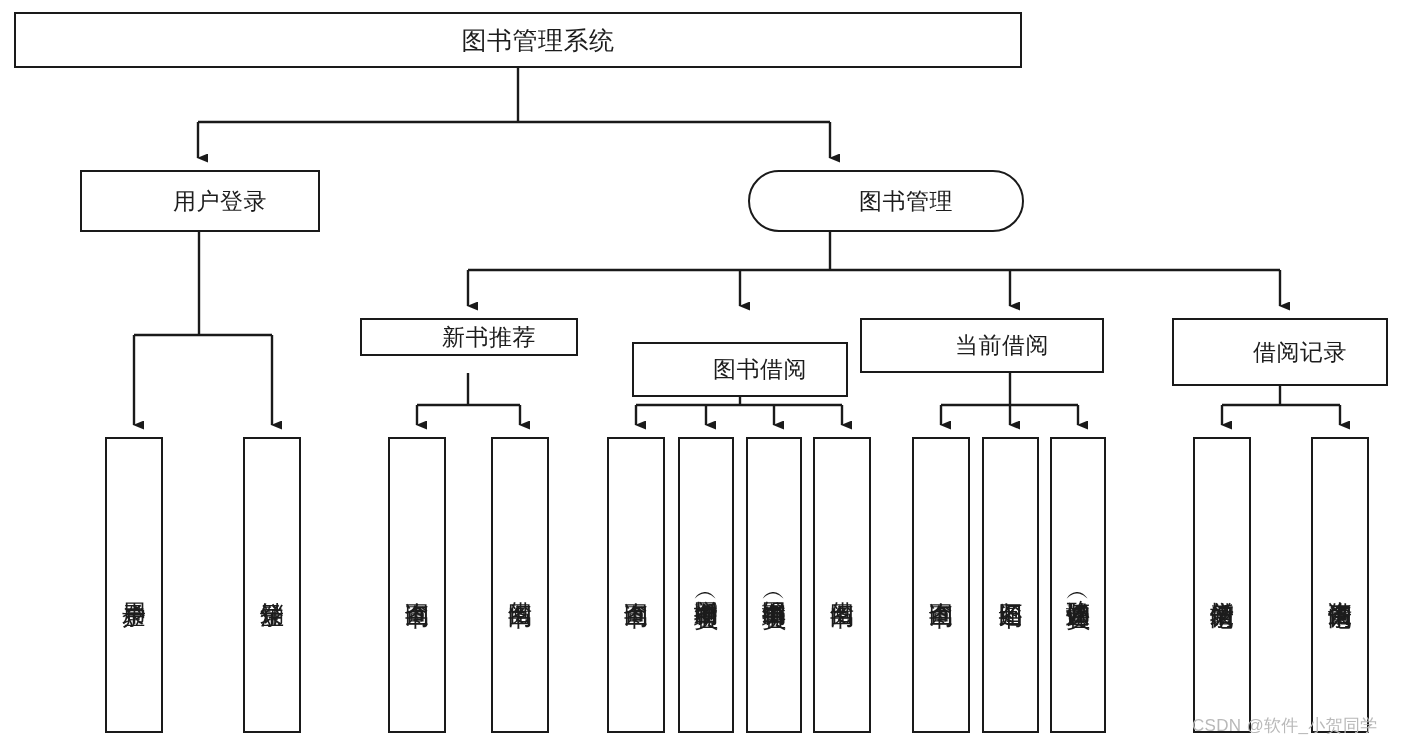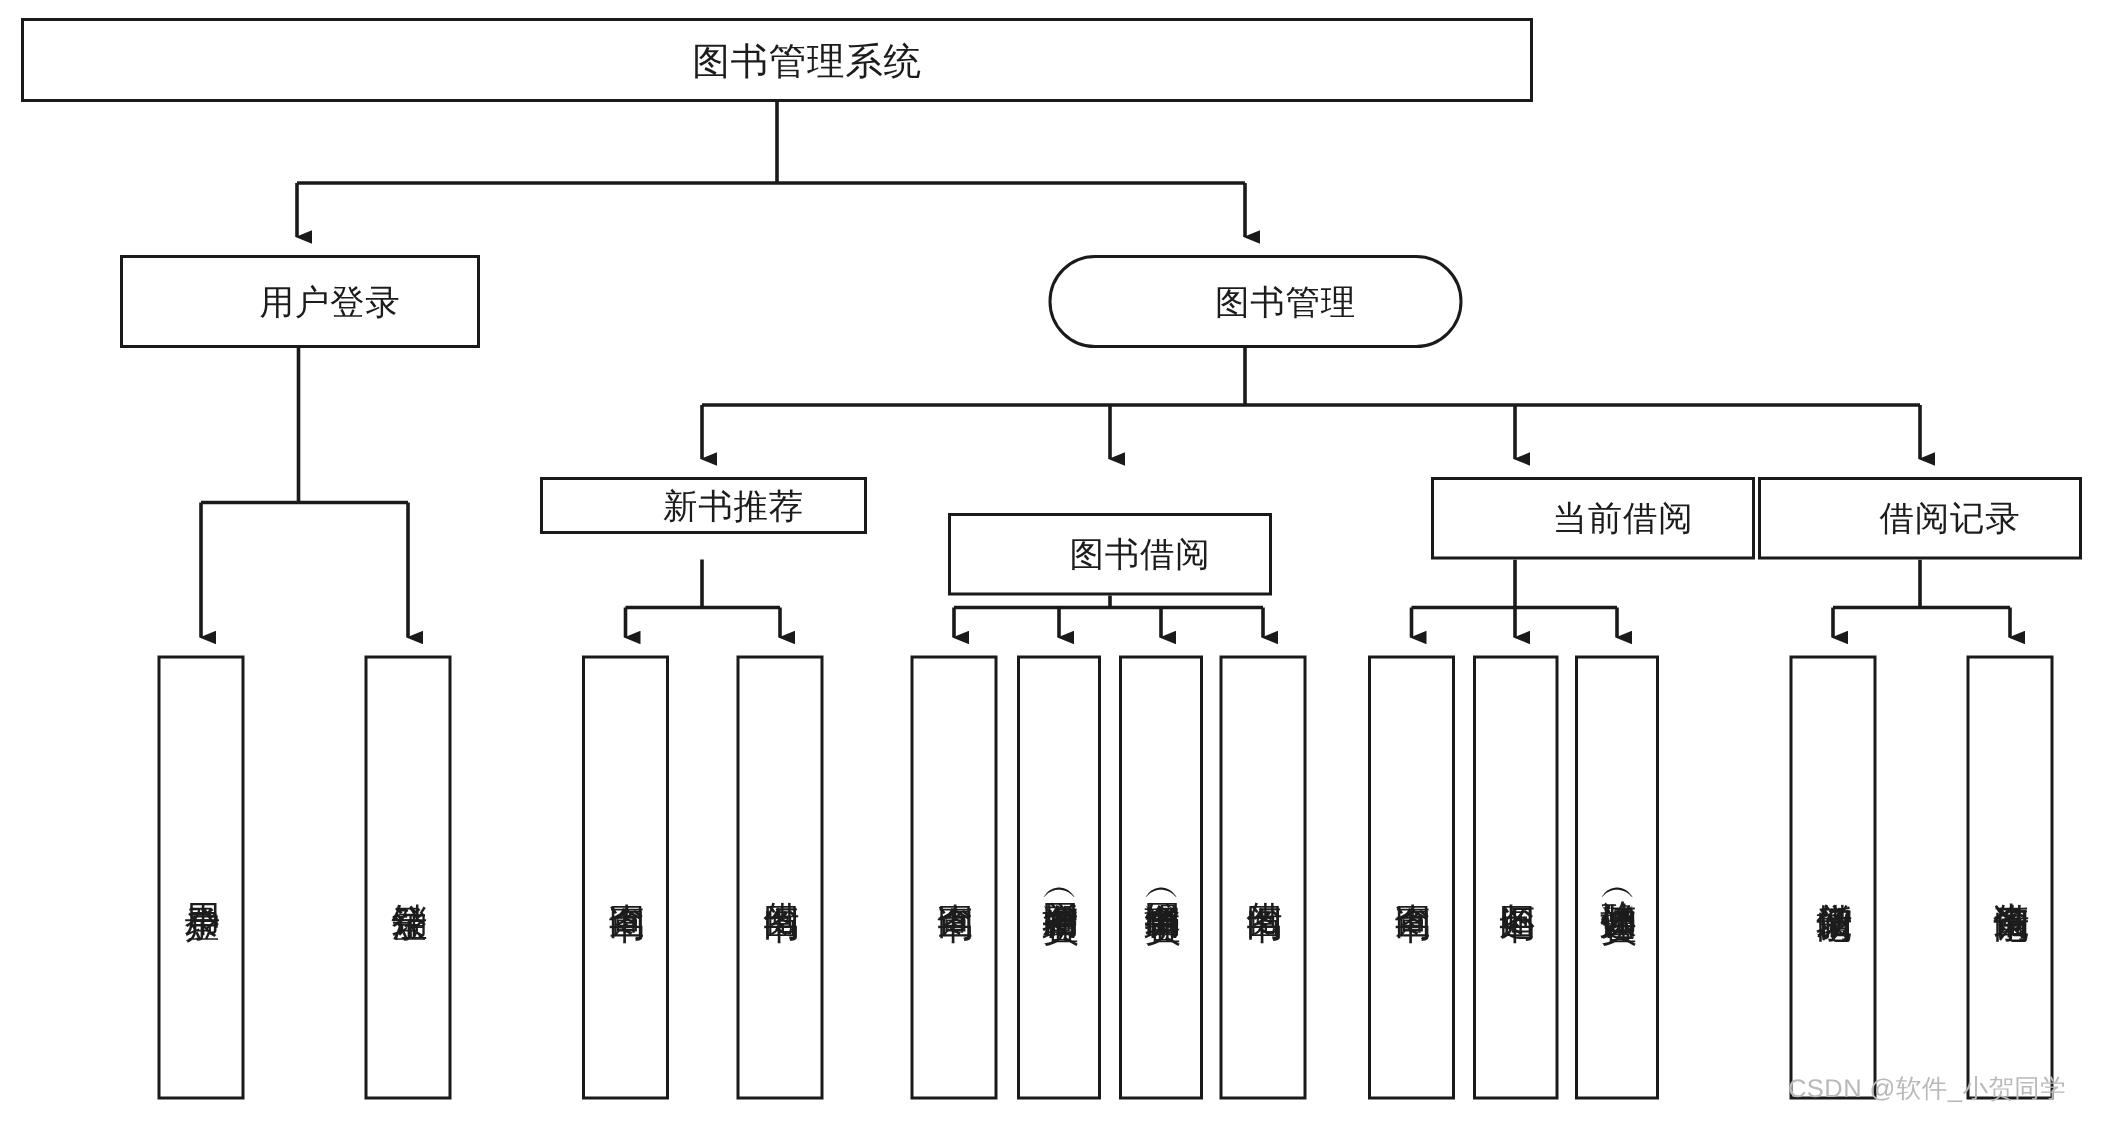--- a/index.html
+++ b/index.html
@@ -114,29 +114,29 @@
       <path d="M1222,405 L1340,405"></path>
       <path d="M1222,405 L1222,425" marker-end="url(#arrow)"></path>
       <path d="M1340,405 L1340,425" marker-end="url(#arrow)"></path>
     </g>
   </svg>
 
   <div class="node h" id="title-node" style="left:14px; top:12px; width:1008px; height:56px;">图书管理系统</div>
 
   <div class="node h" style="left:80px; top:170px; width:240px; height:62px;">用户登录</div>
 
-  <div class="node h" style="left:699px; top:170px; width:276px; height:62px;border-radius:31px;">图书管理</div>
+  <div class="node h" style="left:748px; top:170px; width:276px; height:62px;border-radius:31px;">图书管理</div>
 
   <div class="node h" style="left:360px; top:318px; width:218px; height:38px;">新书推荐</div>
 
   <div class="node h" style="left:632px; top:318px; width:216px; height:55px;margin-top:24px;">图书借阅</div>
 
-  <div class="node h" style="left:954px; top:318px; width:216px; height:55px;">当前借阅</div>
+  <div class="node h" style="left:860px; top:318px; width:244px; height:55px;">当前借阅</div>
 
-  <div class="node h" style="left:1172px; top:318px; width:216px; height:55px;">借阅记录</div>
+  <div class="node h" style="left:1172px; top:318px; width:216px; height:68px;">借阅记录</div>
 
   <div class="node v" style="left:105px; top:437px; width:58px; height:296px;">用户登录</div>
 
   <div class="node v" style="left:243px; top:437px; width:58px; height:296px;">注销登录</div>
 
   <div class="node v" style="left:388px; top:437px; width:58px; height:296px;">查询图书</div>
 
   <div class="node v" style="left:491px; top:437px; width:58px; height:296px;">借阅图书</div>
 
   <div class="node v" style="left:607px; top:437px; width:58px; height:296px;">查询图书</div>

